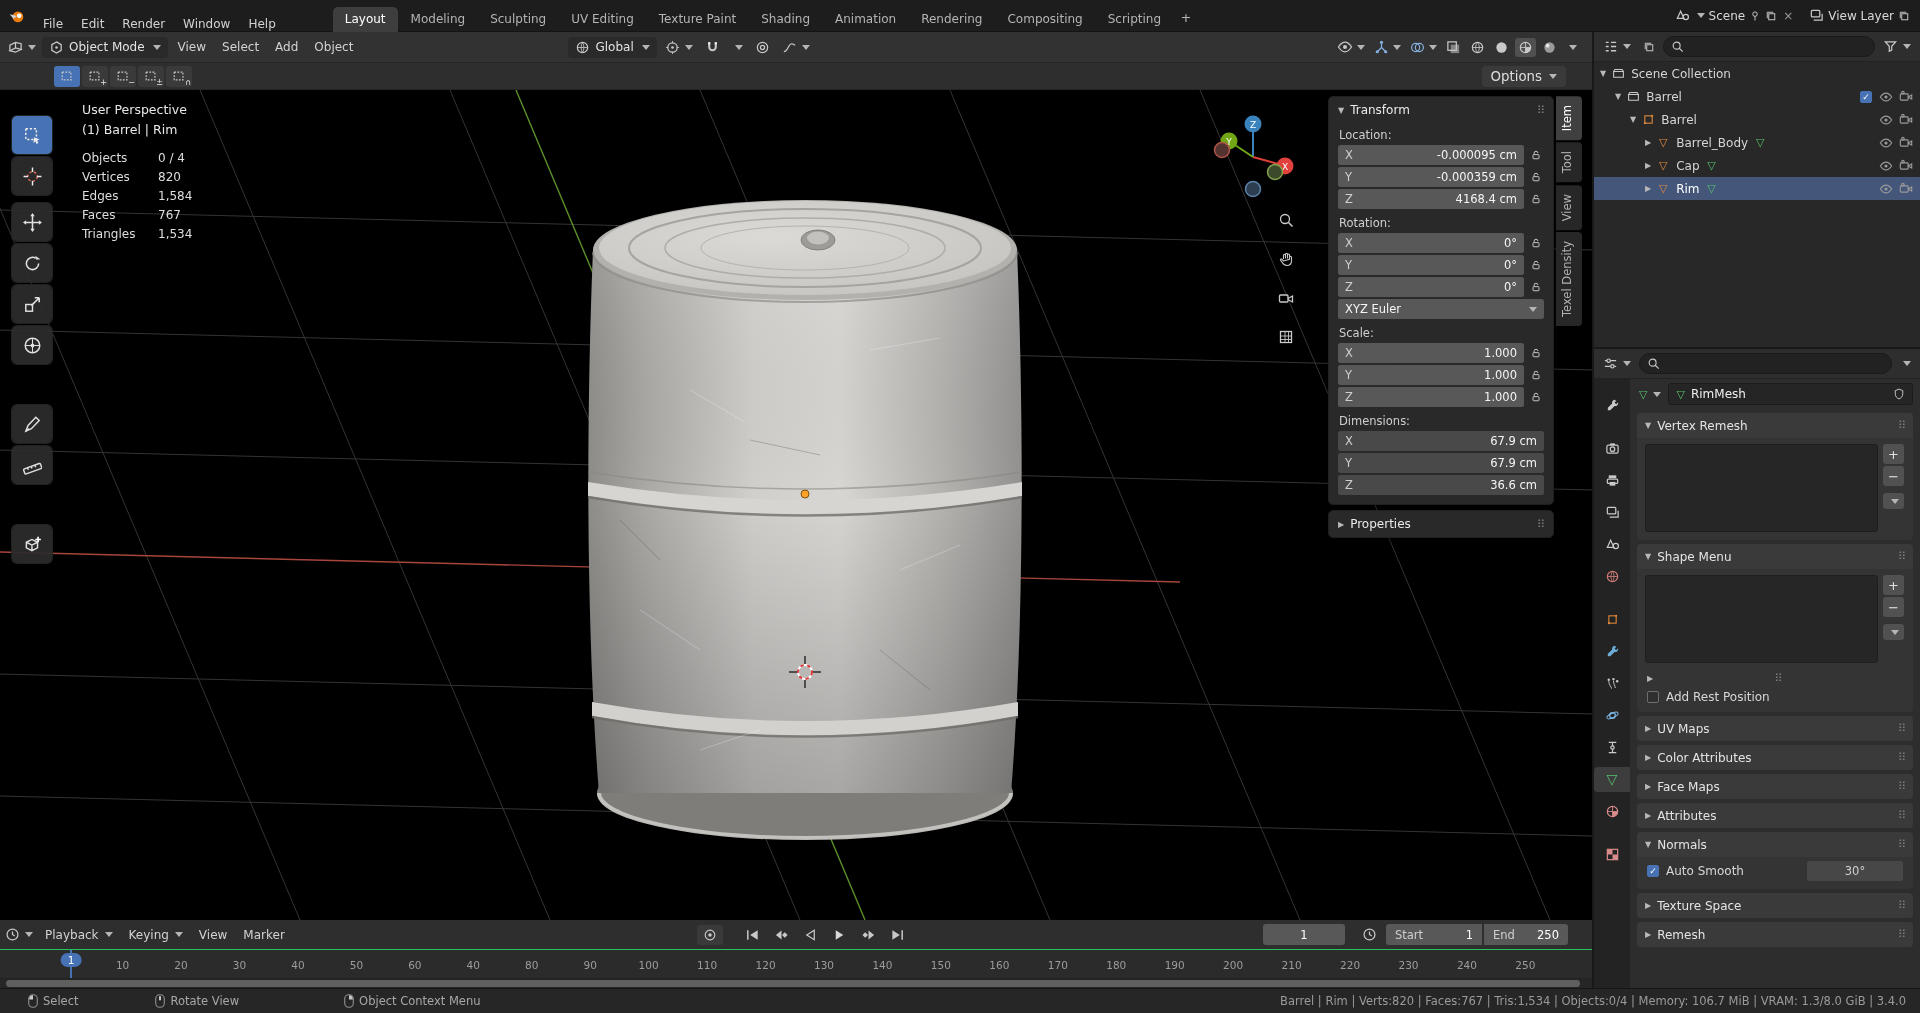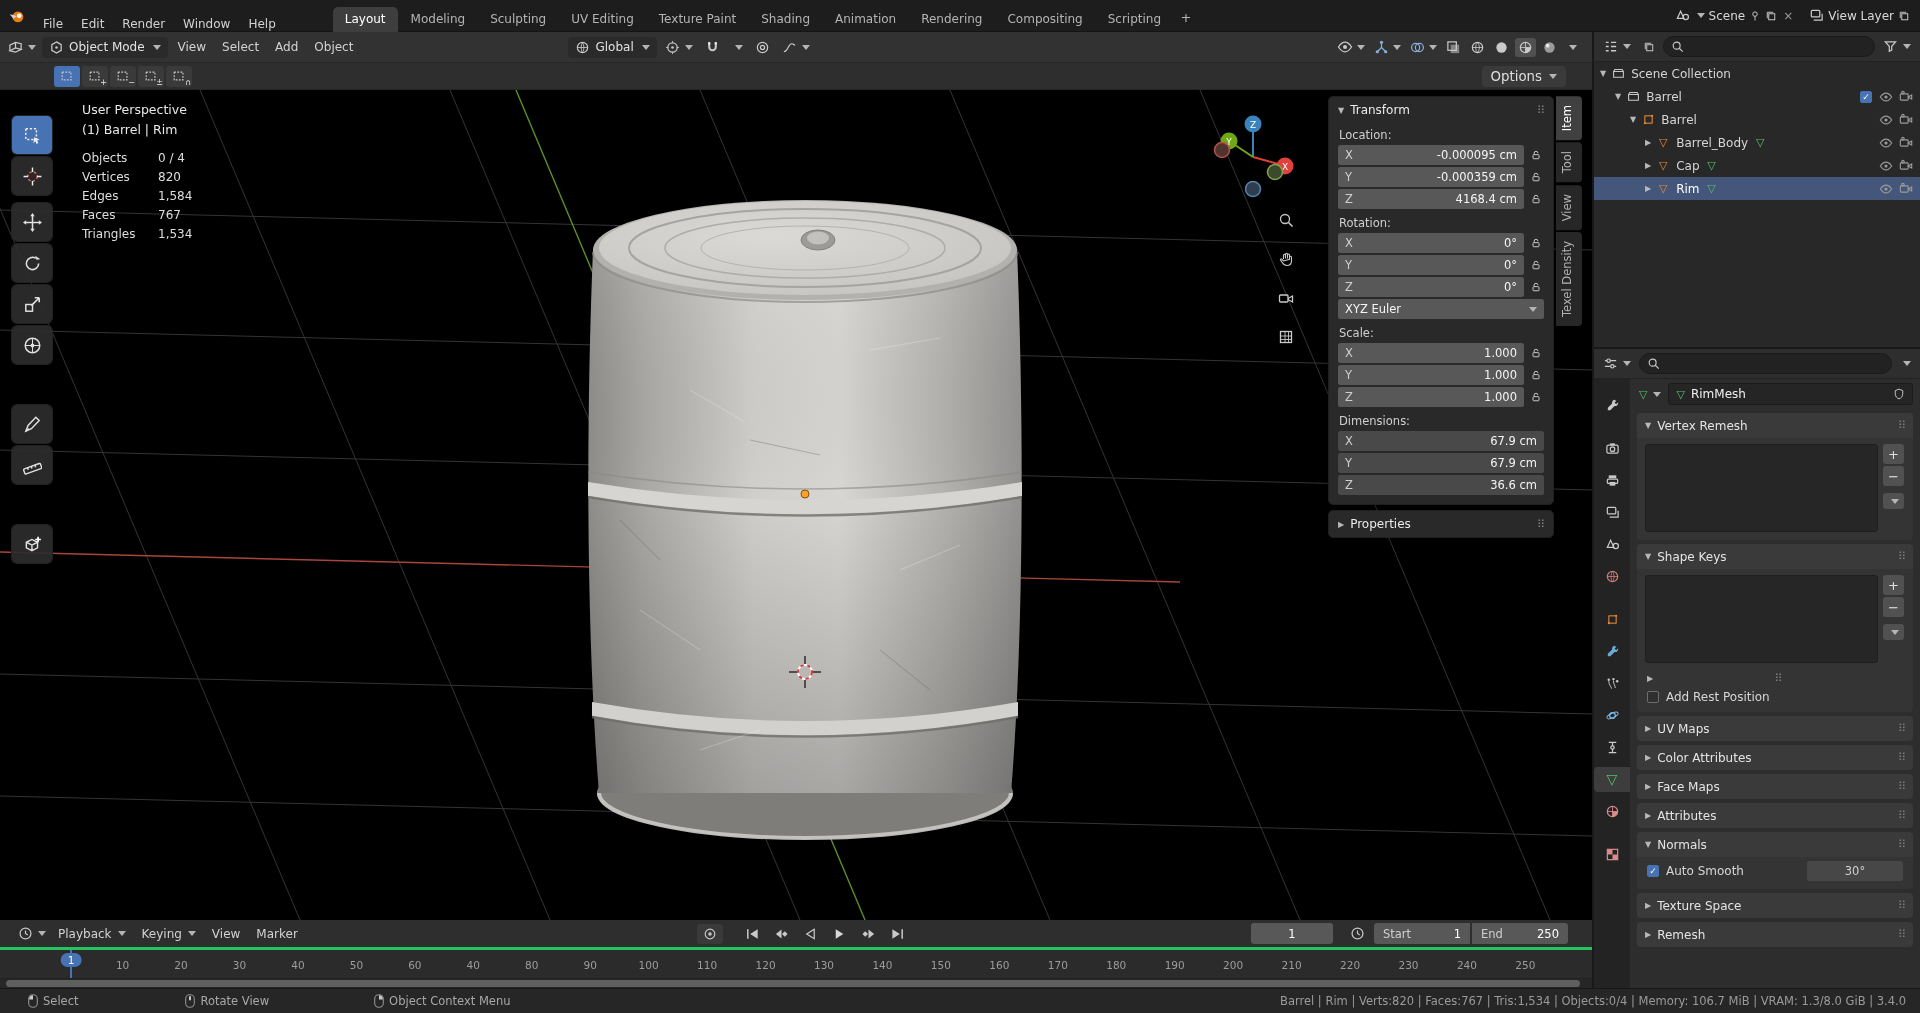--- a/index.html
+++ b/index.html
@@ -103,45 +103,45 @@
 .listbox{flex:1;height:88px;background:#262626;border:1px solid #1e1e1e;border-radius:3px}
 .sidecol{width:22px;display:flex;flex-direction:column;gap:2px}
 .sidecol button{width:21px;height:20px;background:#515151;border:none;border-radius:3px;color:#e0e0e0;font-size:13px;line-height:1}
 .sidecol .mini{height:16px;margin-top:5px;display:flex;align-items:center;justify-content:center}
 .sub-row{display:flex;align-items:center;height:15px;padding:0 10px;color:#9a9a9a}
 .sub-row .grip{margin:0 auto}
 .chk-row{display:flex;align-items:center;gap:7px;padding:4px 10px 8px;color:#d6d6d6}
 .val-field{width:96px;height:20px;margin-left:auto;background:#474747;border-radius:2.5px;text-align:center;line-height:20px;color:#d0d0d0;font-size:11.5px}
 
 #timeline{position:absolute;left:0;top:920px;width:1592px;height:68px;background:#2e2e2e;z-index:40}
-#tl-header{position:relative;height:30px;display:flex;align-items:center;border-bottom:3px solid #22c55e;padding-left:14px}
+#tl-header{position:relative;height:30px;display:flex;align-items:center;border-bottom:1px solid #22c55e;padding-left:1px}
 #tl-menus{display:flex}
 #tl-menus .menu-item{height:30px;line-height:30px;padding:0 8px;display:flex;align-items:center;gap:3px}
 #transport{position:absolute;left:50.5%;transform:translateX(-50%);display:flex;align-items:center;gap:3px}
 .tp-btn{width:26px;height:20px;background:transparent;border:none;display:flex;align-items:center;justify-content:center}
 .tp-btn.rec{margin-right:14px;background:#3a3a3a;border-radius:3px}
 #tl-right{margin-left:auto;display:flex;align-items:center;margin-right:24px;gap:2px}
 .tl-field{height:21px;background:#585858;display:flex;align-items:center;justify-content:space-between;padding:0 9px;font-size:11.5px;color:#fff}
 .tl-field .lbl{color:#cfcfcf;margin-right:8px}
 .tl-field.frame{width:82px;border-radius:3px;justify-content:center;margin-right:8px}
 .tl-field.s{width:96px;border-radius:3px 0 0 3px}
-.tl-field.e{width:96px;border-radius:0 3px 3px 0}
+.tl-field.e{width:84px;border-radius:0 3px 3px 0}
 #tl-clock{margin:0 7px;display:flex;align-items:center}
 #ruler{position:relative;height:29px;background:#2b2b2b;border-bottom:1px solid #222;overflow:hidden}
 .tick{position:absolute;bottom:7px;transform:translateX(-50%);font-size:10.5px;color:#9c9c9c}
 #playhead{position:absolute;left:70px;top:0;bottom:0;width:2px;background:#4772b3;z-index:2}
 #playhead span{position:absolute;top:3px;left:50%;transform:translateX(-50%);background:#4772b3;color:#fff;font-size:10.5px;padding:1px 7px;border-radius:9px}
 #tl-scroll{position:relative;height:9px;background:#262626}
 #tl-scroll .thumb{position:absolute;left:6px;right:12px;top:1px;height:7px;background:#5f5f5f;border-radius:4px}
 
 #statusbar{position:absolute;left:0;top:988px;width:1920px;height:25px;background:#262626;border-top:1px solid #161616;display:flex;align-items:center;color:#a8a8a8;font-size:11.5px}
 #status-hints{display:flex;align-items:center}
 .hint{display:flex;align-items:center;gap:5px}
 .hint:nth-child(1){margin-left:28px}
-.hint:nth-child(2){margin-left:107px}
+.hint:nth-child(2){margin-left:77px}
 .hint:nth-child(3){margin-left:105px}
 #status-info{margin-left:auto;margin-right:14px;color:#9a9a9a}
 </style>
 </head>
 <body>
 
 <div id="app">
 
   <header id="topbar">
     <div class="blender-logo">
@@ -1209,21 +1209,21 @@
                         <path d="M0 0l4 5 4-5z" fill="#b5b5b5"></path>
                       </svg>
                     </span>
                   </button>
               </div>
             </div>
           </div>
           <div class="panel">
             <div class="p-head">
                 <span class="disc">▼</span>
-                <span>Shape Keys</span>
+                <span>Shape Menu</span>
                 <span class="grip">⠿</span>
               </div>
             <div class="p-body">
               <div class="listbox"></div>
               <div class="sidecol">
                 <button>+</button>
                 <button>−</button>
                 <button class="mini">
                     <span class="chev-ic">
                       <svg viewBox="0 0 8 5" width="8" height="5">

